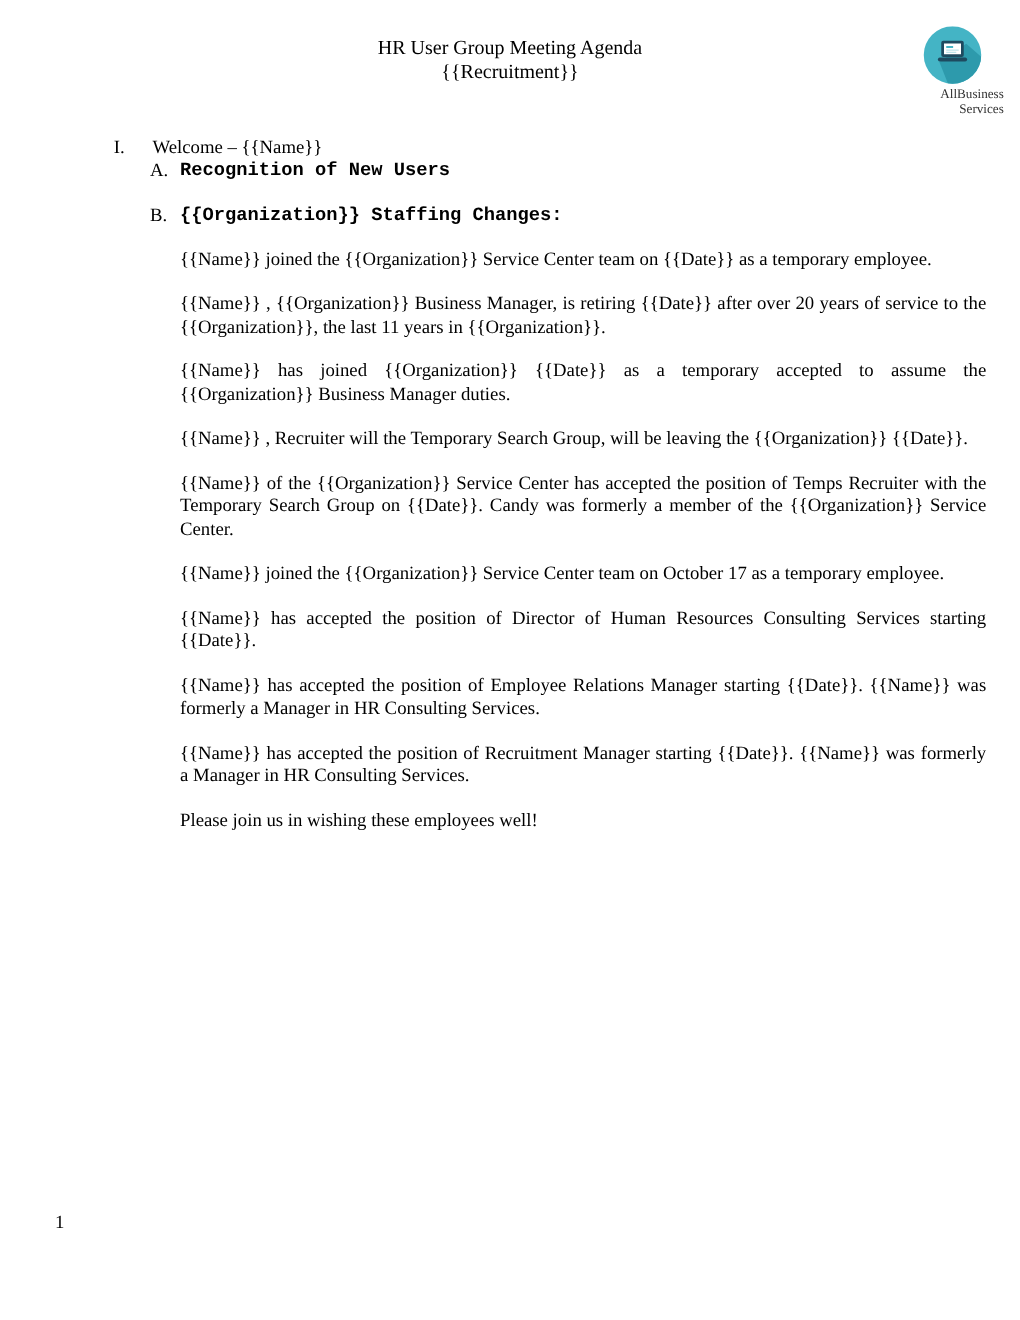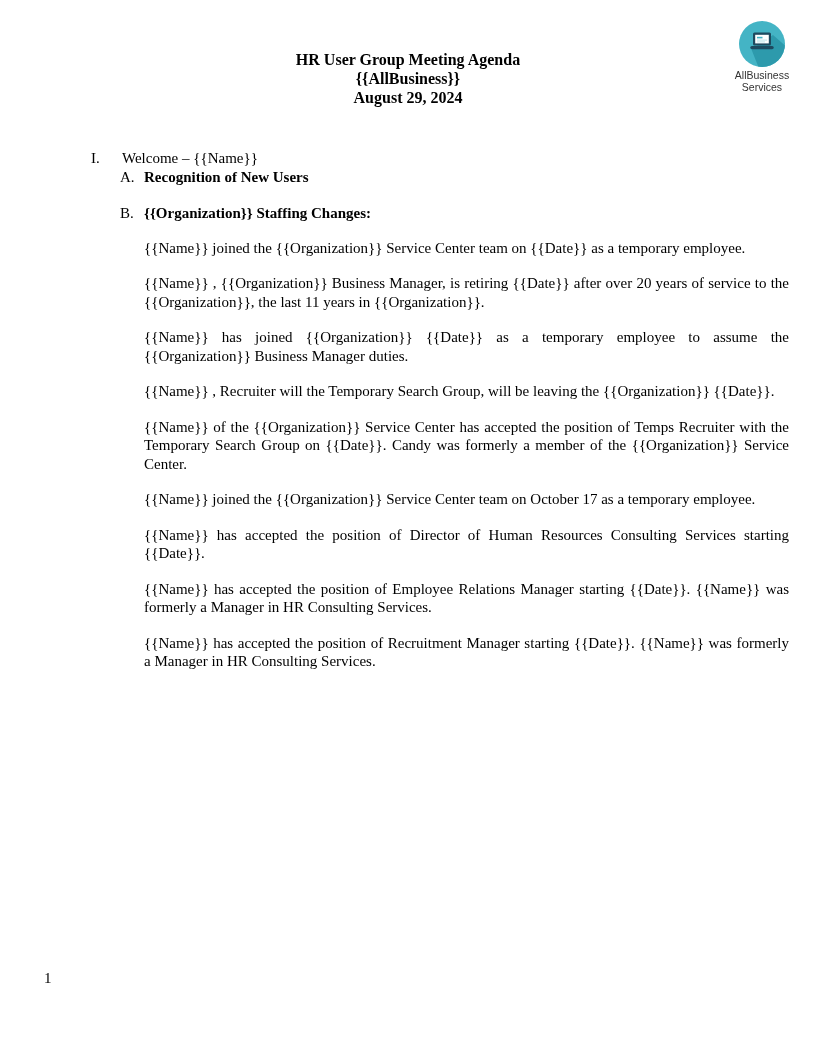--- a/index.html
+++ b/index.html
@@ -6,52 +6,52 @@
   .page {
     position: relative;
     width: 816px;
     height: 1056px;
     background: #ffffff;
     font-family: "Liberation Serif", serif;
     color: #000000;
     overflow: hidden;
   }
   .title-block {
-    padding-top: 50px;
+    padding-top: 29px;
     text-align: center;
-    font-weight: bold;
+    font-weight: normal;
     font-size: 16px;
     line-height: 19px;
   }
   .logo {
     position: absolute;
     top: 21px;
     right: 13px;
     width: 82px;
-    text-align: center;
-    font-family: Liberation Sans, sans-serif;
+    text-align: right;
+    font-family: Liberation Serif, serif;
   }
   .logo-badge { display: block; margin: 0 auto; }
   .logo-text {
     margin-top: 1px;
     font-size: 10.5px;
     line-height: 11.5px;
     color: #333333;
   }
   .agenda {
     margin-top: 42px;
     font-size: 15px;
     line-height: 18.5px;
   }
   .agenda-row { display: flex; }
   .level-1 { padding-left: 91px; }
   .level-1 .marker { width: 31px; flex: 0 0 31px; }
   .level-2 { padding-left: 120px; }
   .level-2 .marker { width: 24px; flex: 0 0 24px; }
-  .bold { font-weight: bold; }
+  .bold { font-weight: bold; font-family: Liberation Mono, monospace; }
   .row-b { margin-top: 18px; }
   .body-text {
     margin-top: 16px;
     font-size: 15px;
     line-height: 18.5px;
   }
   .body-text p {
     margin: 0 27px 17px 144px;
     text-align: justify;
   }
@@ -86,46 +86,46 @@
       <rect x="12.3" y="25" width="23.4" height="3.2" rx="1.6" fill="#1e4a5f"></rect>
     </svg>
     <div class="logo-text">
       <div>AllBusiness</div>
       <div>Services</div>
     </div>
   </div>
 
   <div class="title-block">
     <div>HR User Group Meeting Agenda</div>
-    <div>{{AllBusiness}}</div>
-    <div>August 29, 2024</div>
+    <div>{{Recruitment}}</div>
   </div>
 
   <div class="agenda">
     <div class="agenda-row level-1">
       <span class="marker">I.</span>
       <span>Welcome – {{Name}}</span>
     </div>
     <div class="agenda-row level-2">
       <span class="marker">A.</span>
       <span class="bold">Recognition of New Users</span>
     </div>
     <div class="agenda-row level-2 row-b">
       <span class="marker">B.</span>
       <span class="bold">{{Organization}}  Staffing Changes:</span>
     </div>
   </div>
 
   <div class="body-text">
     <p>{{Name}}  joined  the  {{Organization}}  Service  Center  team  on  {{Date}}  as  a  temporary employee.</p>
     <p>{{Name}} , {{Organization}} Business  Manager, is retiring  {{Date}} after over 20 years of service to the {{Organization}}, the last 11 years in {{Organization}}.</p>
-    <p>{{Name}} has joined {{Organization}} {{Date}} as a temporary  employee to assume  the {{Organization}} Business  Manager duties.</p>
+    <p>{{Name}} has joined {{Organization}} {{Date}} as a temporary  accepted to assume  the {{Organization}} Business  Manager duties.</p>
     <p>{{Name}} , Recruiter  will the Temporary  Search Group, will be  leaving  the {{Organization}} {{Date}}.</p>
     <p>{{Name}}  of the  {{Organization}}  Service  Center has  accepted the  position  of Temps Recruiter with  the  Temporary  Search  Group  on  {{Date}}.  Candy  was  formerly   a  member   of  the {{Organization}} Service  Center.</p>
     <p>{{Name}}  joined  the  {{Organization}}  Service  Center  team  on  October  17  as  a  temporary employee.</p>
     <p>{{Name}}  has accepted the  position of  Director of Human Resources Consulting   Services starting {{Date}}.</p>
     <p>{{Name}}  has accepted the position of  Employee Relations  Manager starting  {{Date}}. {{Name}}  was formerly  a Manager in HR Consulting  Services.</p>
     <p>{{Name}}  has accepted the  position of  Recruitment Manager starting  {{Date}}.  {{Name}} was formerly  a Manager in HR Consulting   Services.</p>
+    <p>Please join us in wishing    these employees well!</p>
   </div>
 
   <div class="page-number">1</div>
 
 </div>
 
 </body></html>

